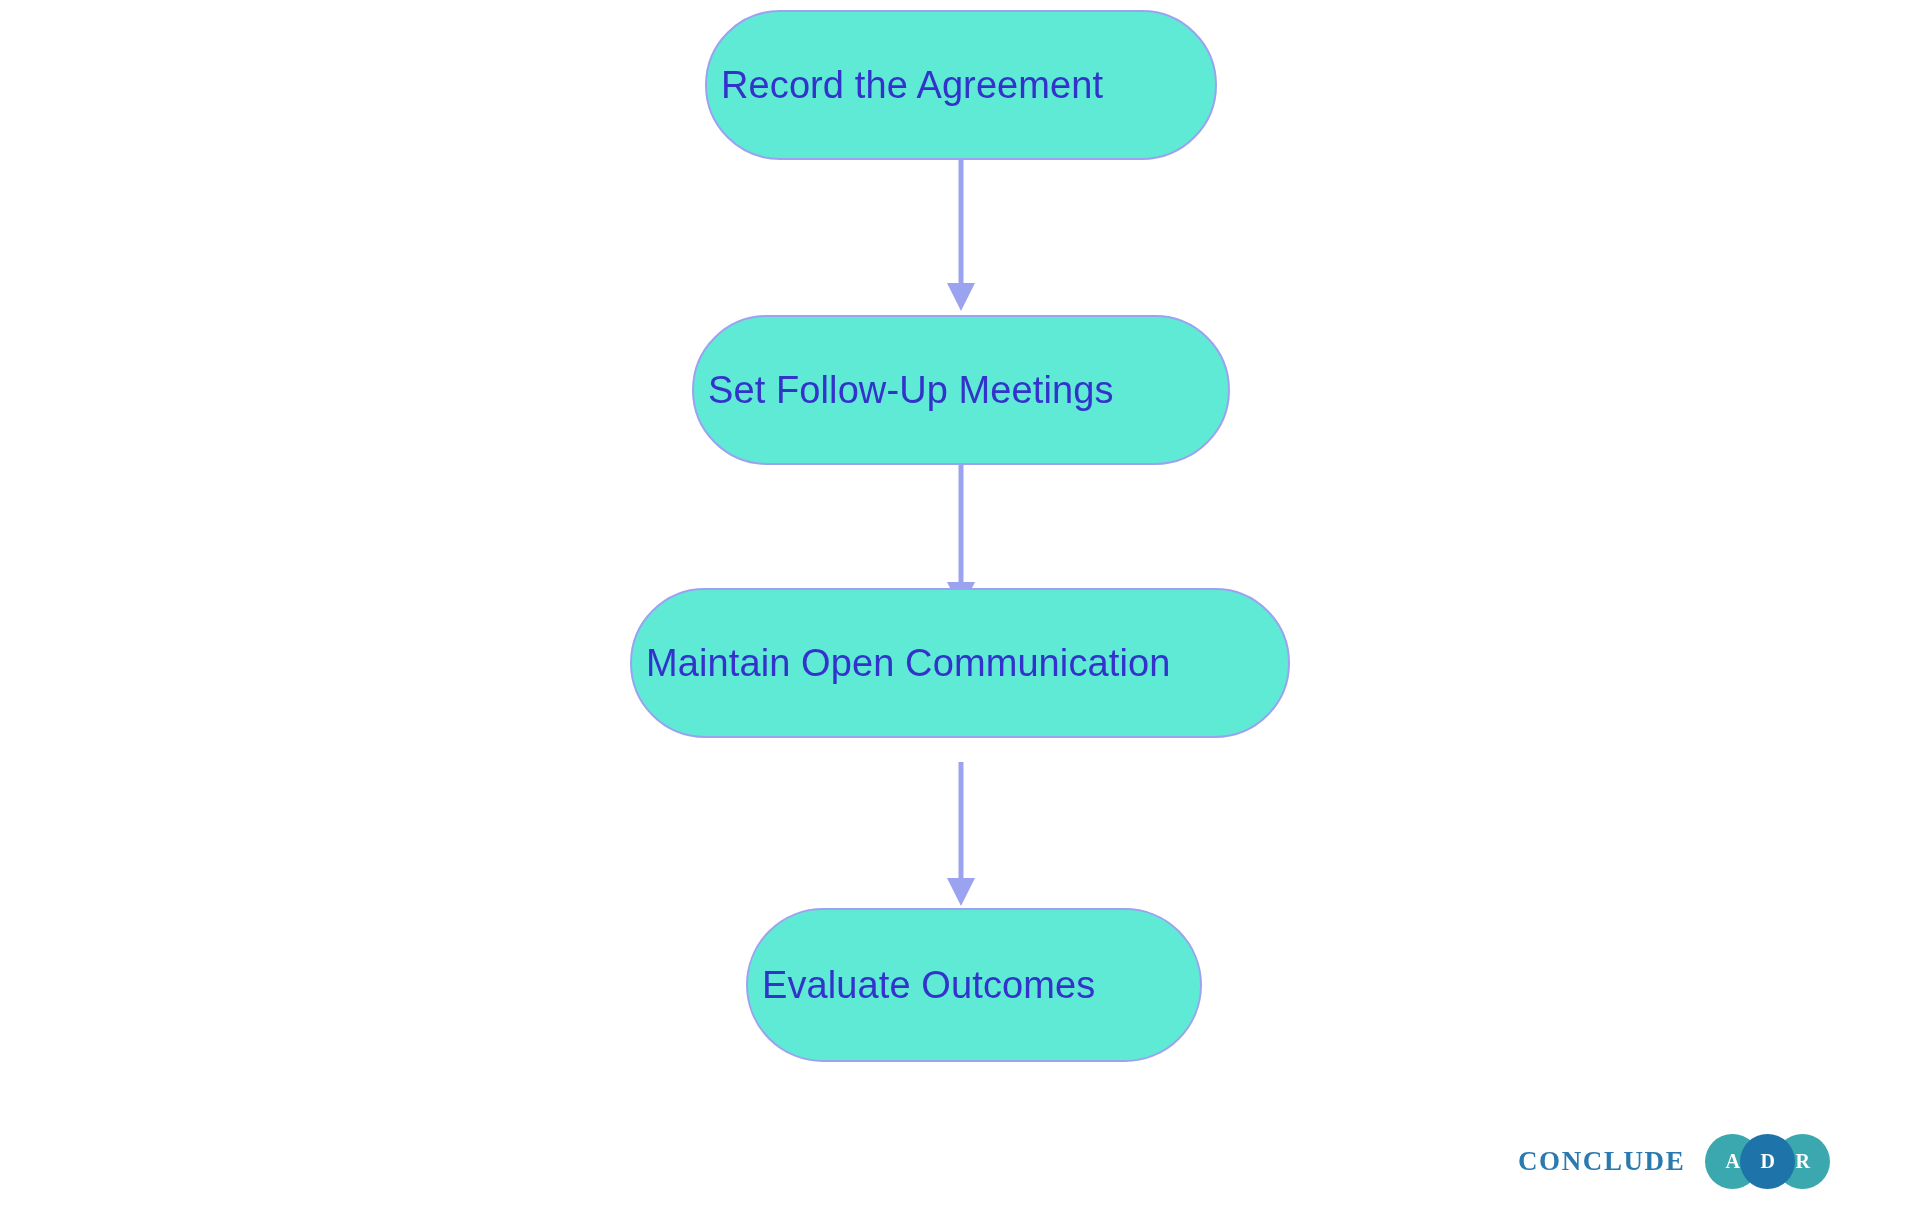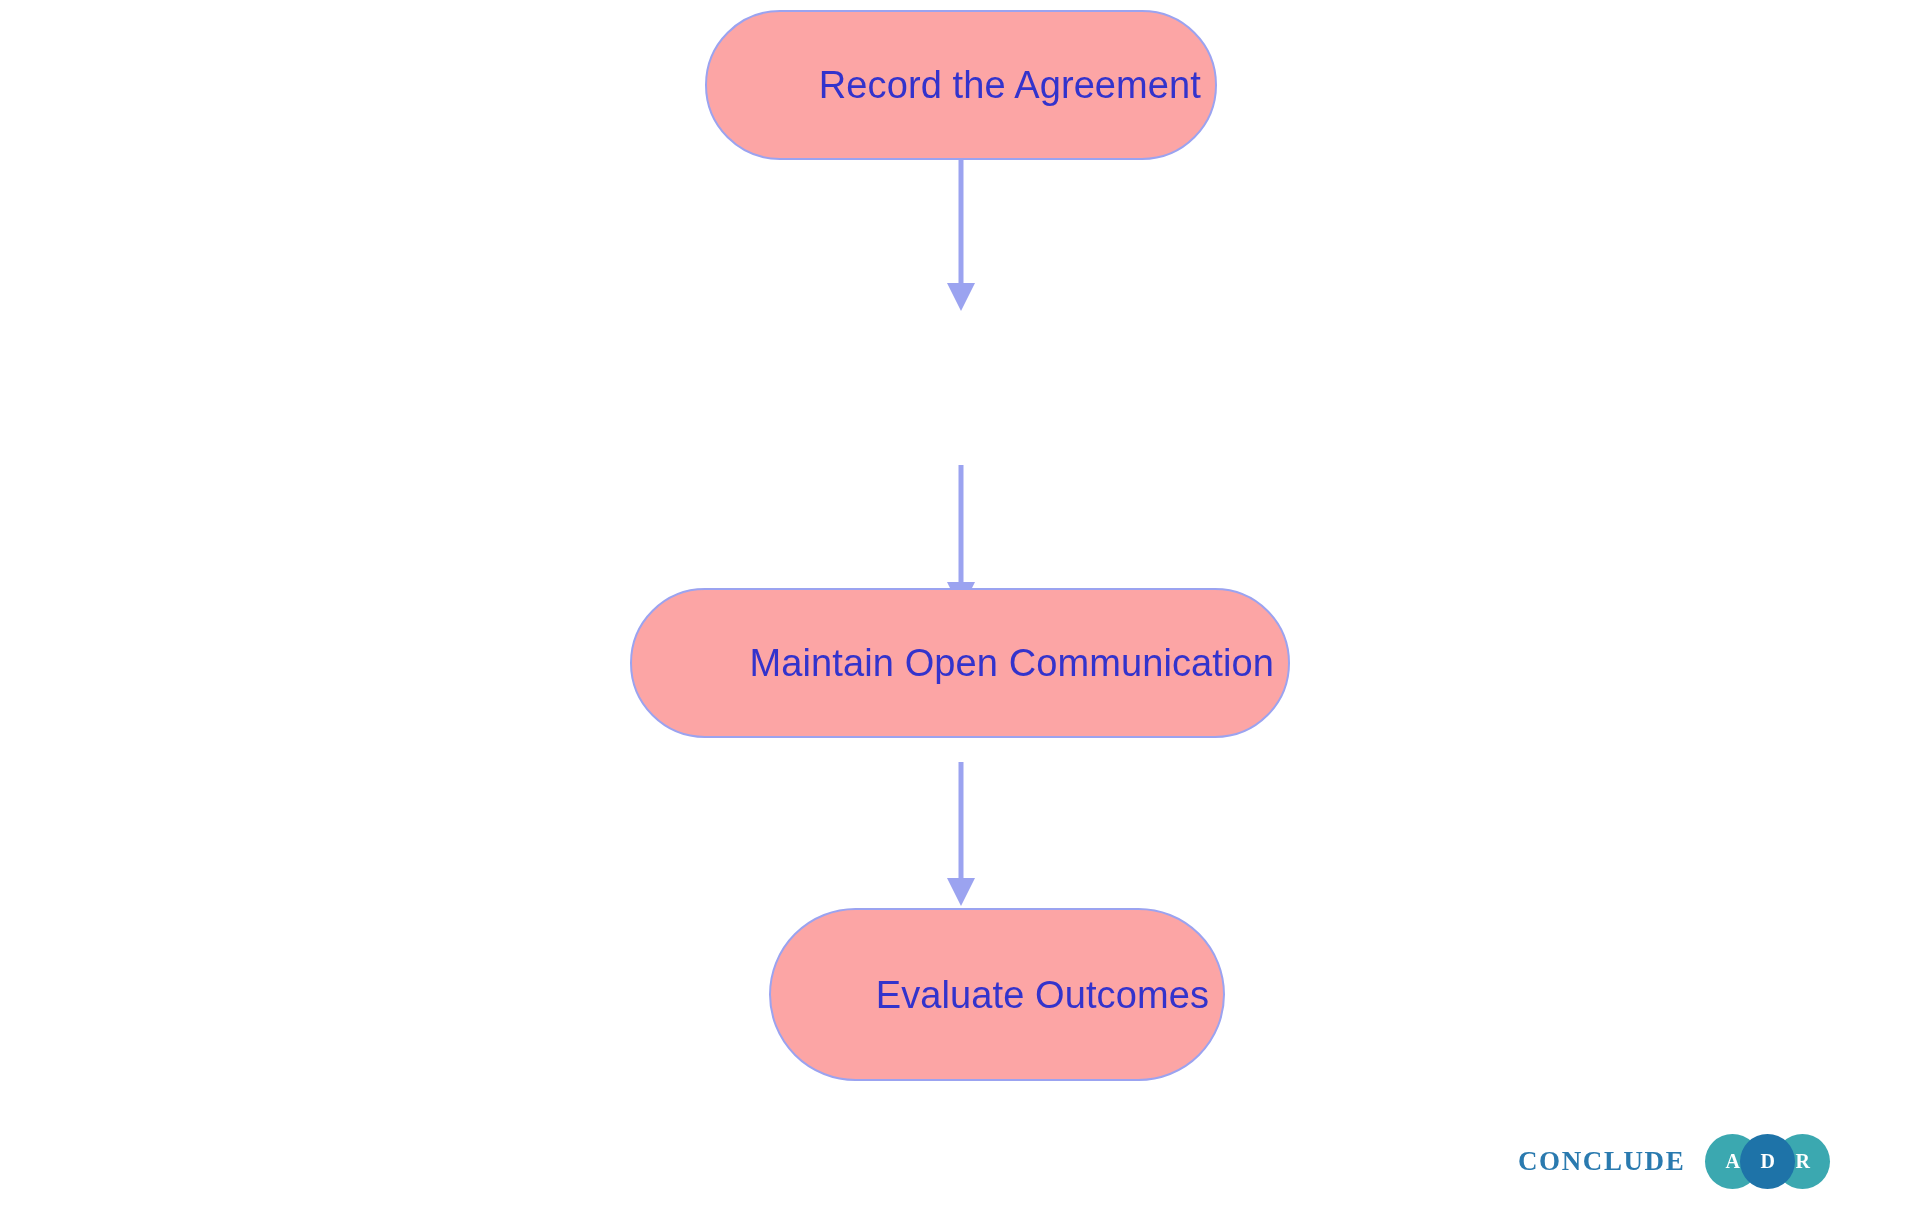--- a/index.html
+++ b/index.html
@@ -18,41 +18,41 @@
     background: #ffffff;
     overflow: hidden;
   }
 
   
   .node {
     position: absolute;
     box-sizing: border-box;
     display: flex;
     align-items: center;
-    justify-content: flex-end;
-    background: #fca5a5;
+    justify-content: flex-start;
+    background: #5eead4;
     border: 2px solid #9ba3f0;
     border-radius: 9999px;
     color: #3333cc;
     font-family: "Liberation Sans", sans-serif;
     font-size: 38px;
     font-weight: 400;
     letter-spacing: 0.1px;
     white-space: nowrap;
     line-height: 1;
   }
   .node-label {
     display: block;
     padding: 0 14px;
   }
 
   .node-1 { left: 705px;  top: 10px;   width: 512px; height: 150px; }
   .node-2 { left: 692px;  top: 315px;  width: 538px; height: 150px; }
   .node-3 { left: 630px;  top: 588px;  width: 660px; height: 150px; }
-  .node-4 { left: 769px;  top: 908px;  width: 456px; height: 173px; }
+  .node-4 { left: 746px;  top: 908px;  width: 456px; height: 154px; }
 
   
   .connector {
     position: absolute;
     left: 0;
     top: 0;
     width: 1920px;
     height: 1215px;
     pointer-events: none;
   }
@@ -121,20 +121,23 @@
     <g>
       <line x1="961" y1="762" x2="961" y2="878" stroke="#9ba3f0" stroke-width="5"></line>
       <polygon points="947,878 975,878 961,906" fill="#9ba3f0"></polygon>
     </g>
   </svg>
 
   <div class="node node-1">
     <span class="node-label">Record the Agreement</span>
   </div>
 
+  <div class="node node-2">
+    <span class="node-label">Set Follow-Up Meetings</span>
+  </div>
 
   <div class="node node-3">
     <span class="node-label">Maintain Open Communication</span>
   </div>
 
   <div class="node node-4">
     <span class="node-label">Evaluate Outcomes</span>
   </div>
 
   <div class="logo">

